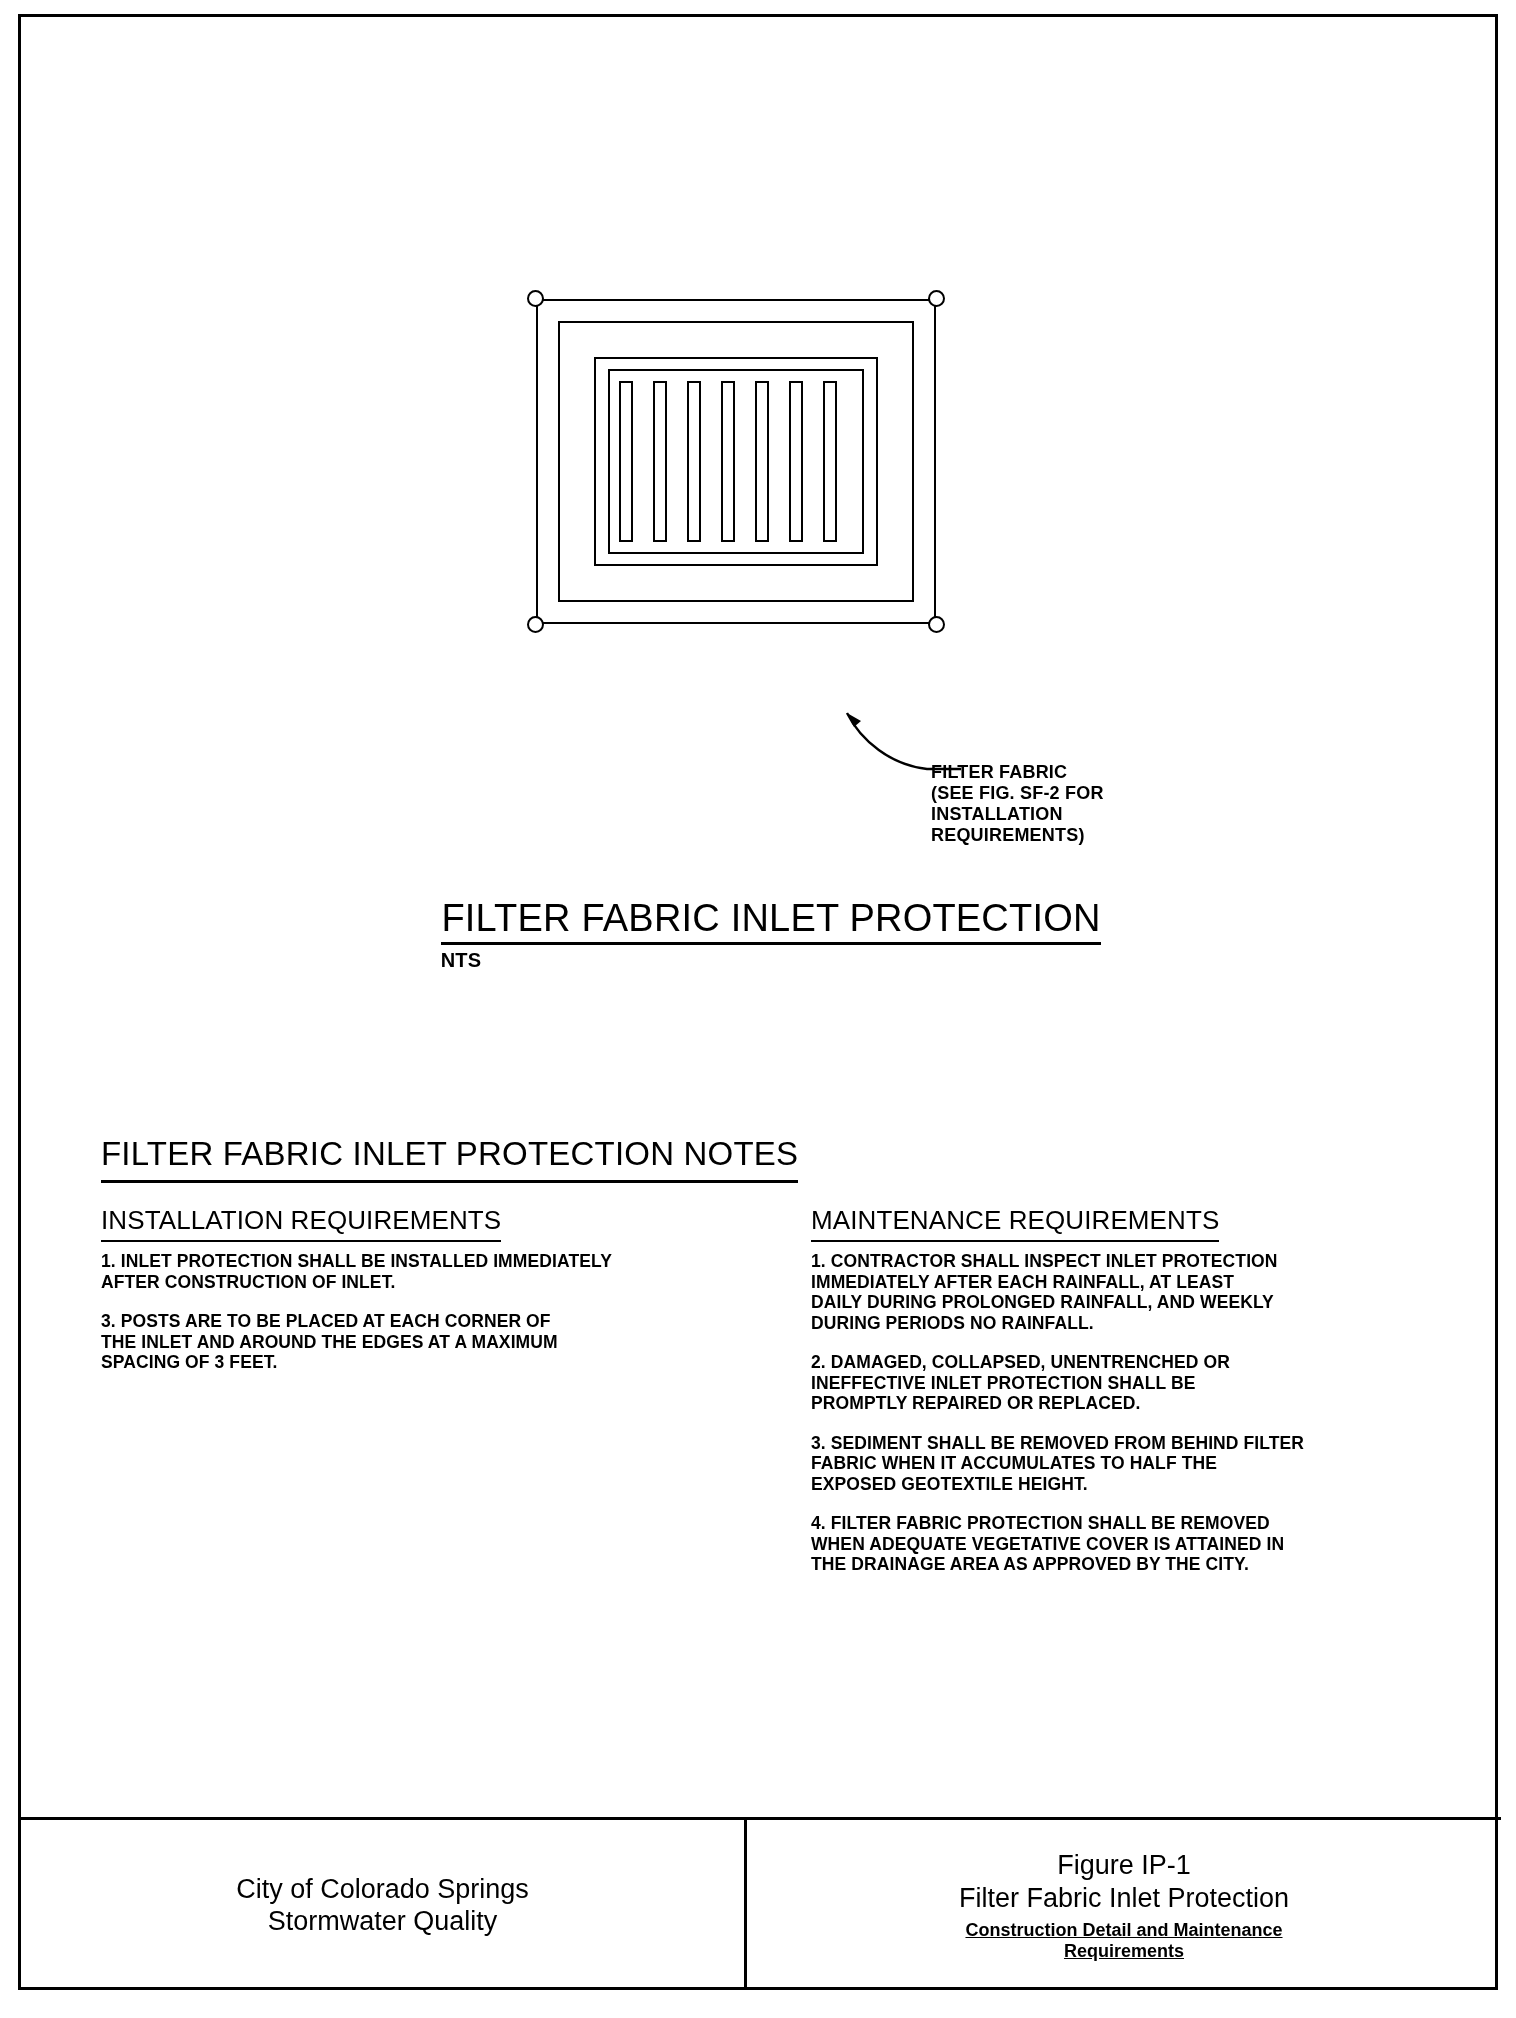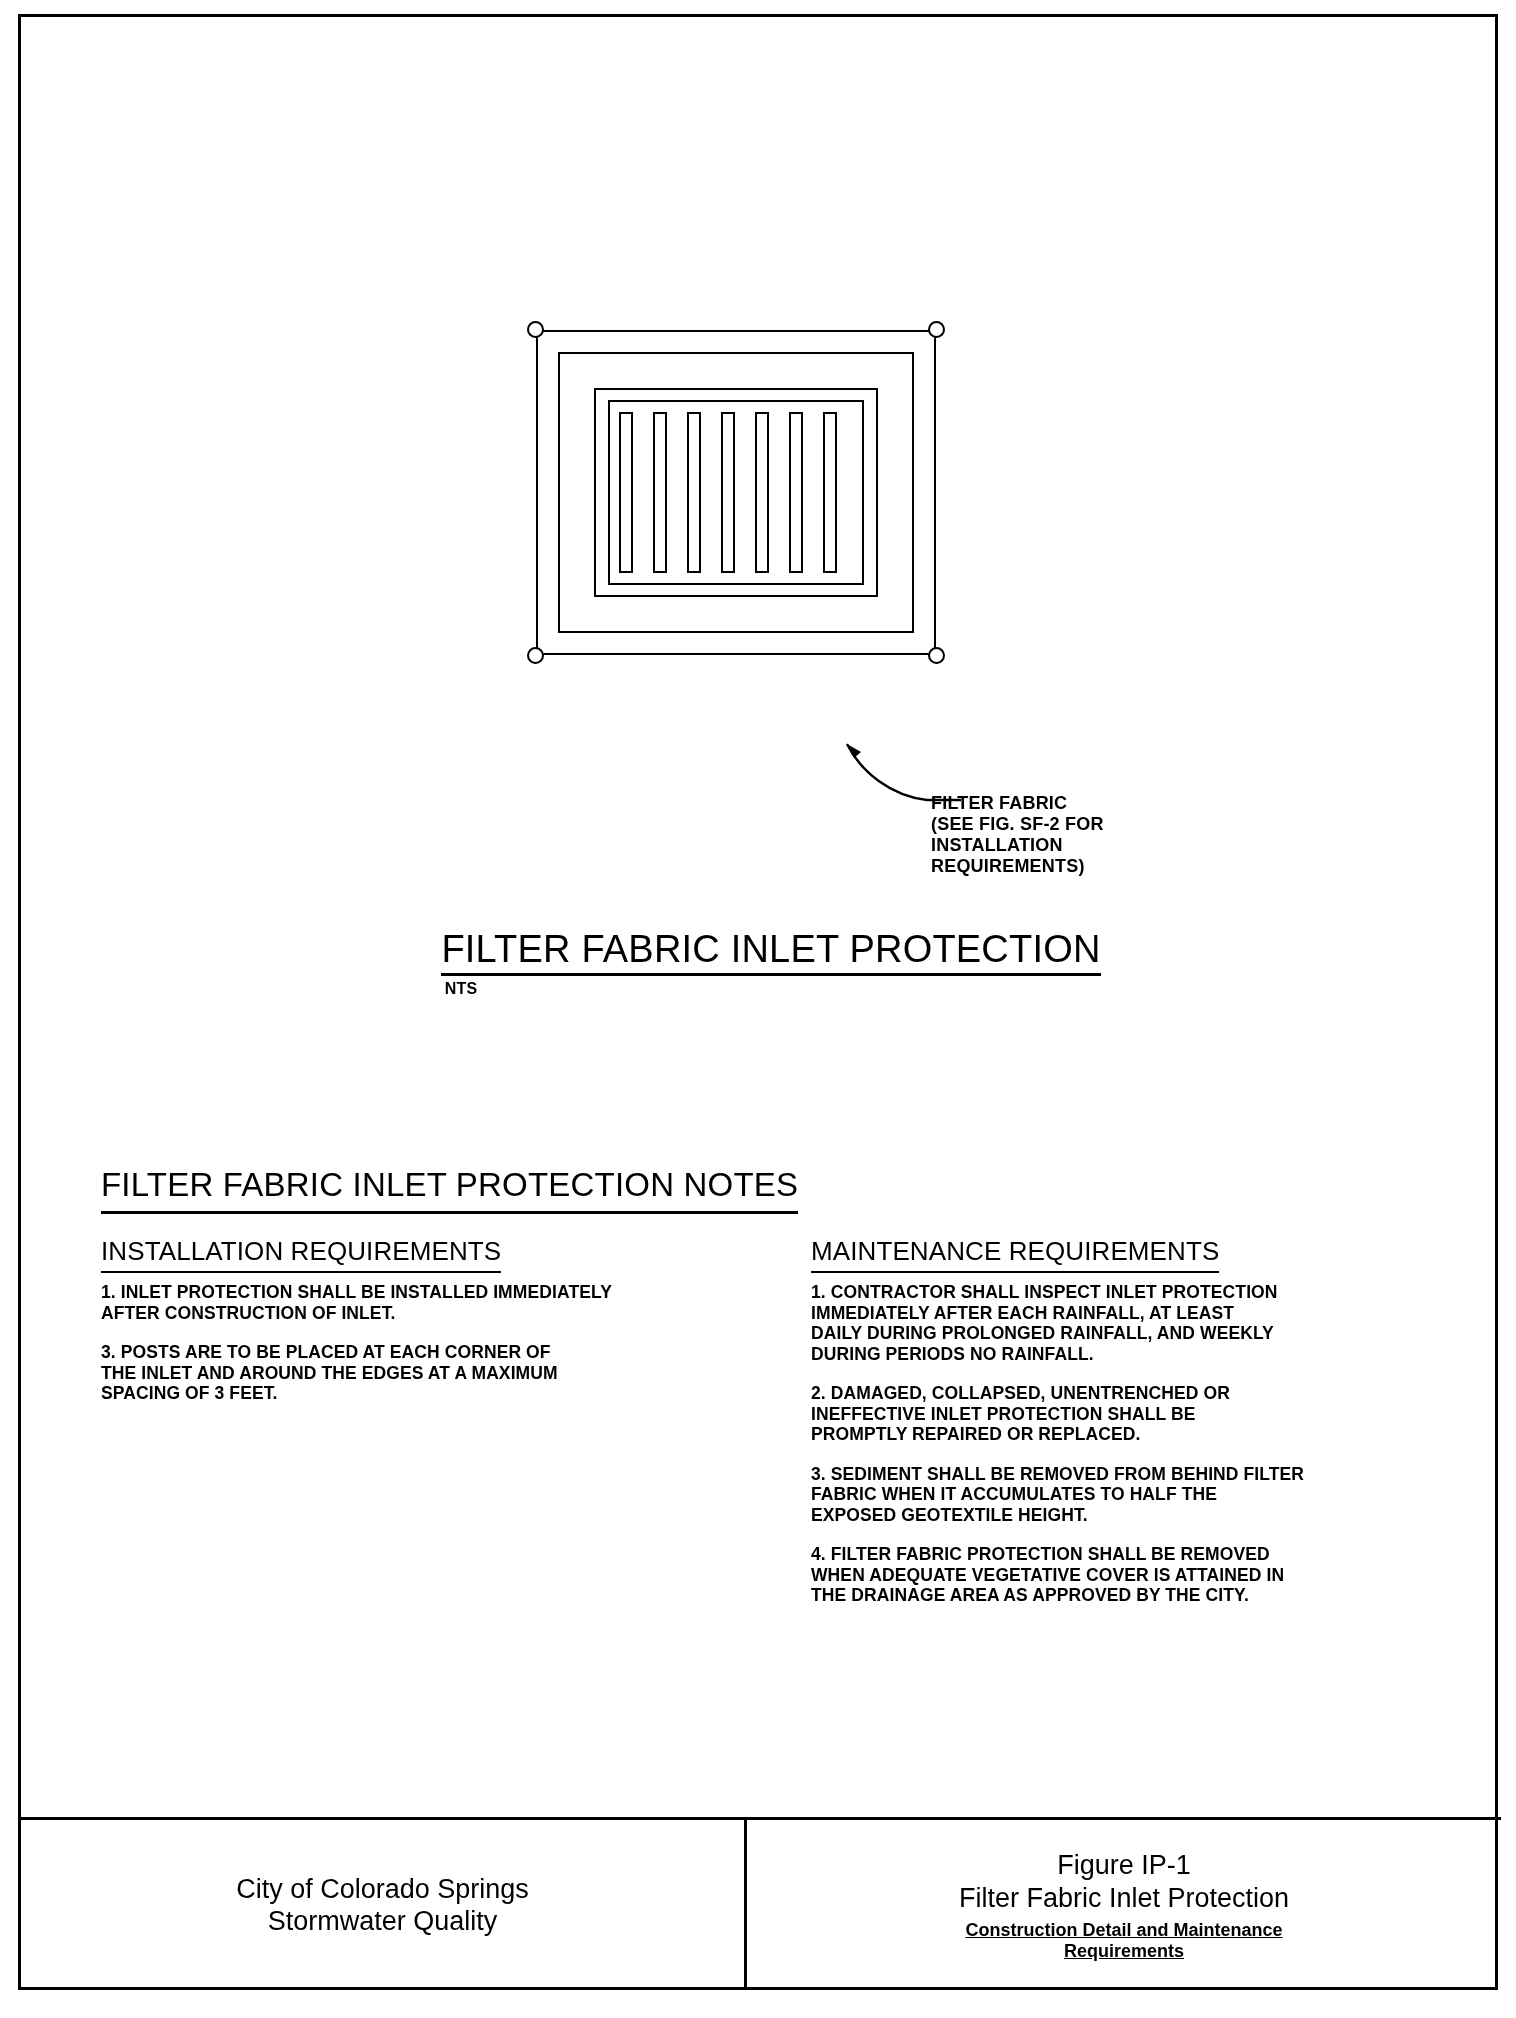--- a/index.html
+++ b/index.html
@@ -27,21 +27,20 @@
     box-sizing: border-box;
   }
 
   
   #drawing {
     position: absolute;
     left: 0;
     top: 0;
     width: 1480px;
     height: 1800px;
-    margin-top: 31px;
   }
 
   
   #plan-detail {
     position: absolute;
     left: 505px;
     top: 272px;
     width: 420px;
     height: 345px;
   }
@@ -135,21 +134,21 @@
   #detail-title {
     font-size: 38px;
     font-weight: normal;
     letter-spacing: 0.2px;
     display: inline-block;
     border-bottom: 3px solid #000;
     padding-bottom: 2px;
   }
   #detail-subtitle {
     margin-top: 4px;
-    font-size: 16px;
+    font-size: 20px;
     font-weight: bold;
     text-align: center;
     letter-spacing: 0.2px;
   }
   #detail-subtitle-pos {
     position: absolute;
     left: 380px;
     top: 928px;
     width: 120px;
     text-align: center;

